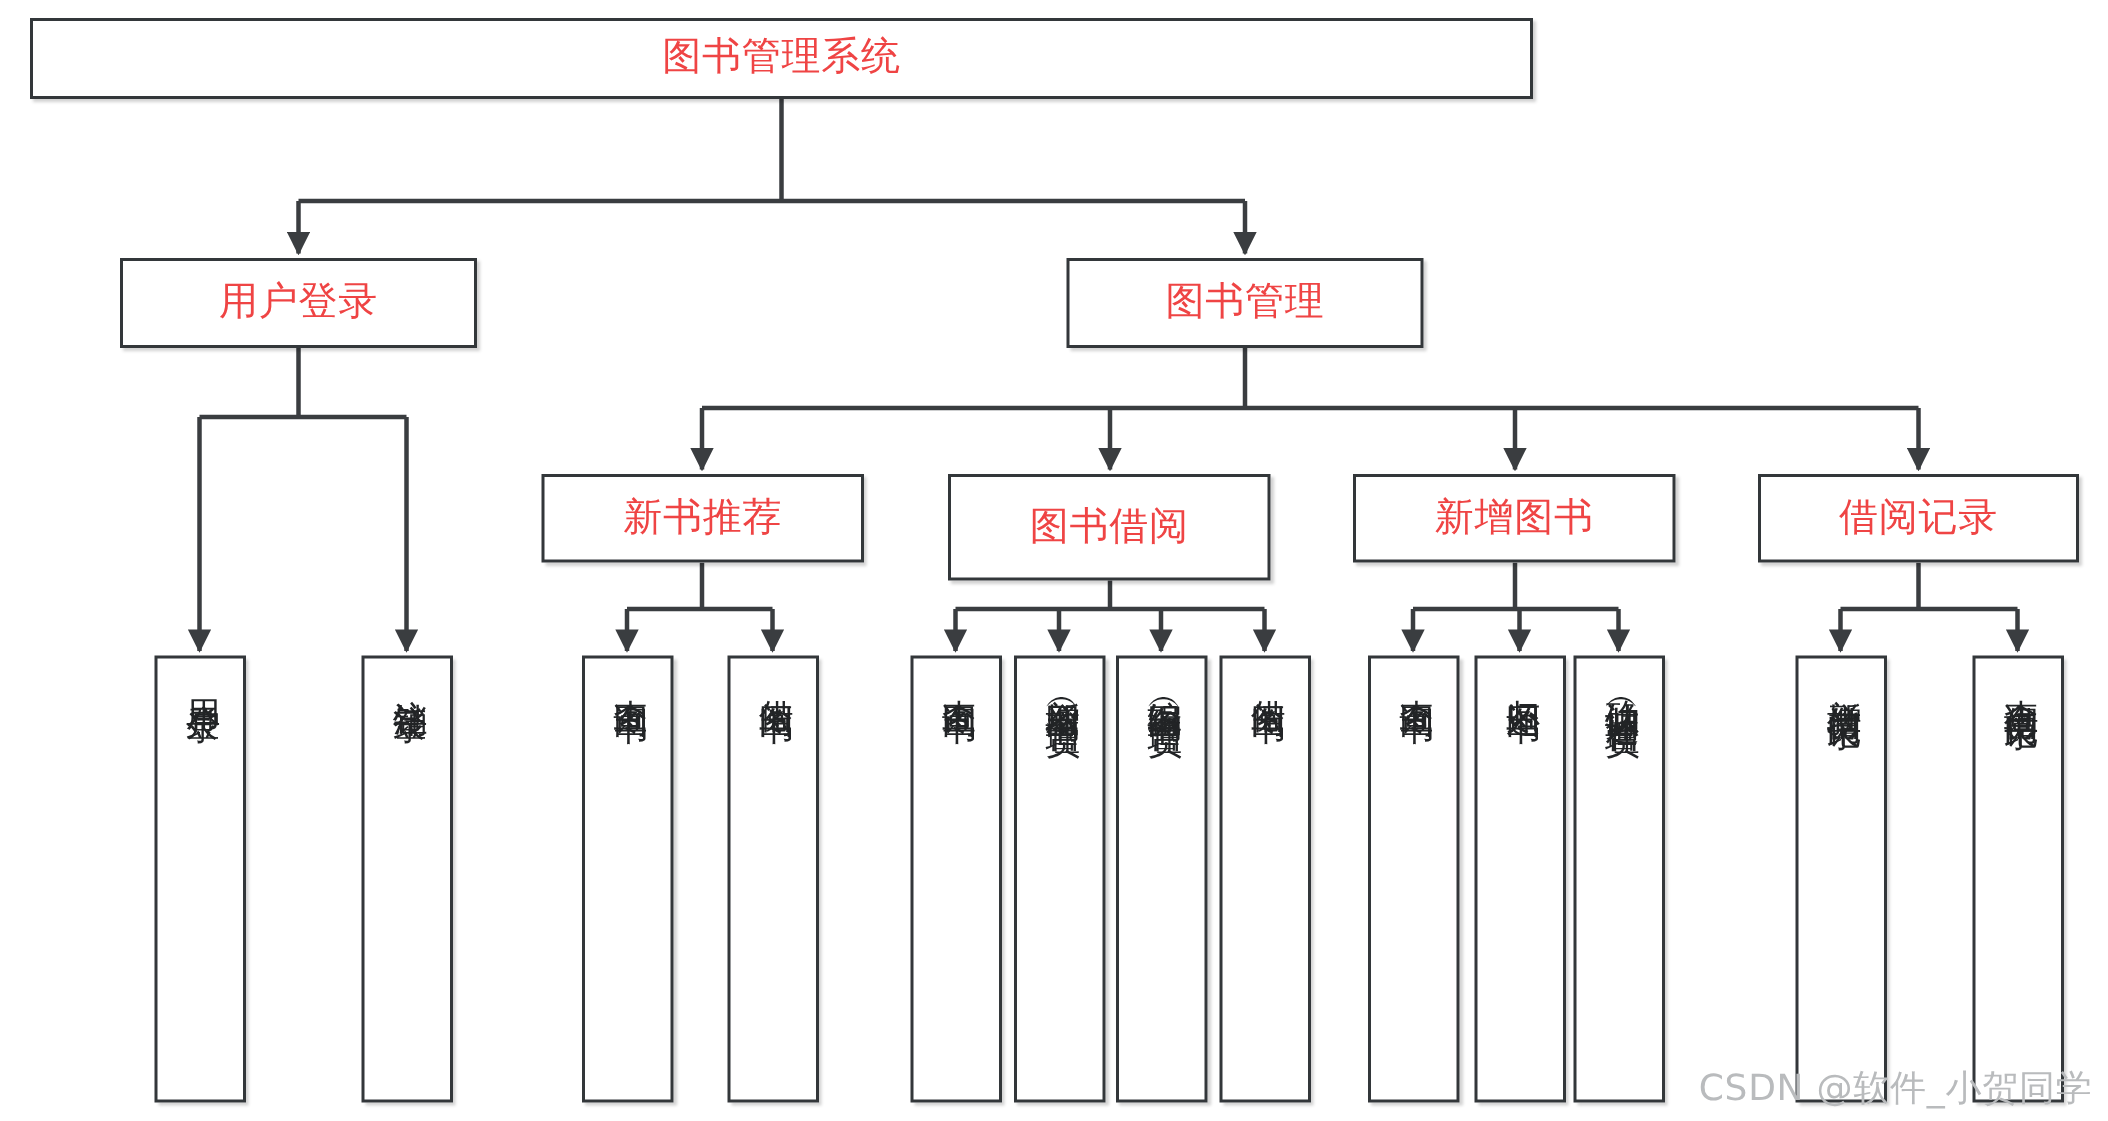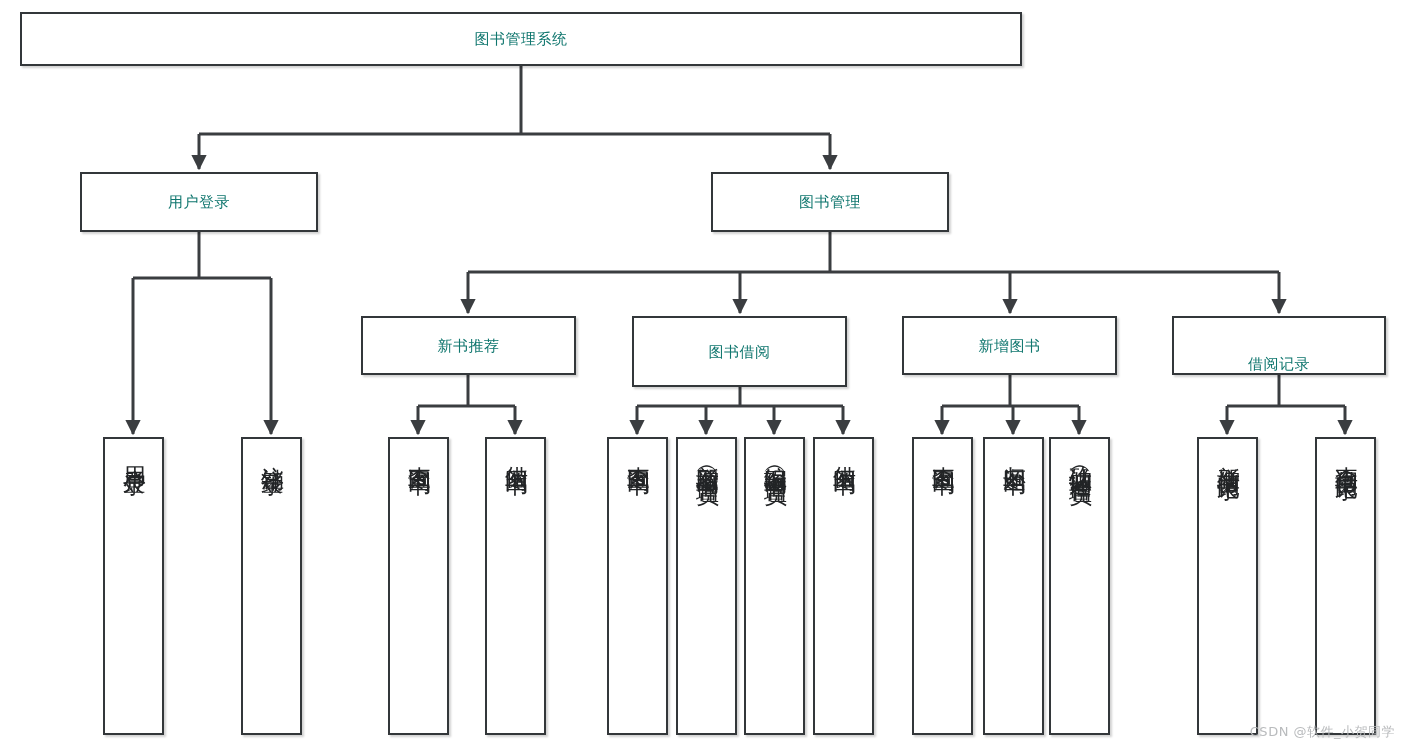--- a/index.html
+++ b/index.html
@@ -30,22 +30,22 @@
     position: absolute;
     box-sizing: border-box;
     border: 2.5px solid #33373a;
     background: #ffffff;
     display: flex;
     align-items: center;
     justify-content: center;
     box-shadow: 2px 2px 2px rgba(0,0,0,0.18);
   }
   .node-label-h {
-    font-size: 15px;
-    color: #0f766e;
+    font-size: 26px;
+    color: #ef4444;
     line-height: 1.2;
     letter-spacing: 0.5px;
     white-space: nowrap;
   }
   .node-box.vertical {
     align-items: flex-start;
     justify-content: center;
     padding-top: 9px;
   }
   .node-label-v {
@@ -55,21 +55,21 @@
     text-orientation: upright;
     letter-spacing: 2.5px;
     line-height: 1;
     white-space: nowrap;
     transform: translateX(1px);
   }
   #watermark {
     position: absolute;
     right: 10px;
     bottom: 6px;
-    font-size: 13px;
+    font-size: 24px;
     color: #b9bbbd;
     letter-spacing: 0.5px;
     white-space: nowrap;
     user-select: none;
   }
 </style>
 </head>
 <body>
 
 <div id="diagram-root">
@@ -141,21 +141,21 @@
 
   <div class="node-box" style="left:711px; top:172px; width:238px; height:60px;">
     <span class="node-label-h">图书管理</span>
   </div>
   <div class="node-box" style="left:632px; top:316px; width:215px; height:71px;text-align:center;">
     <span class="node-label-h">图书借阅</span>
   </div>
   <div class="node-box" style="left:902px; top:316px; width:215px; height:59px;">
     <span class="node-label-h">新增图书</span>
   </div>
-  <div class="node-box" style="left:1172px; top:316px; width:214px; height:59px;align-items:flex-end;">
+  <div class="node-box" style="left:1172px; top:316px; width:214px; height:59px;">
     <span class="node-label-h">借阅记录</span>
   </div>
 
   <div class="node-box vertical" style="left:103px; top:437px; width:61px; height:298px;">
     <span class="node-label-v">用户登录</span>
   </div>
   <div class="node-box vertical" style="left:241px; top:437px; width:61px; height:298px;">
     <span class="node-label-v">注销登录</span>
   </div>
 

